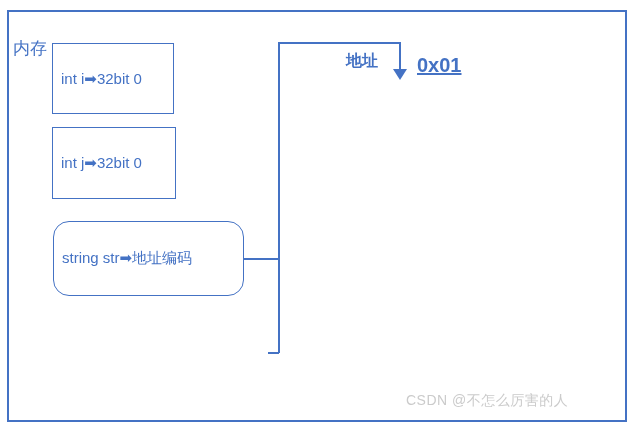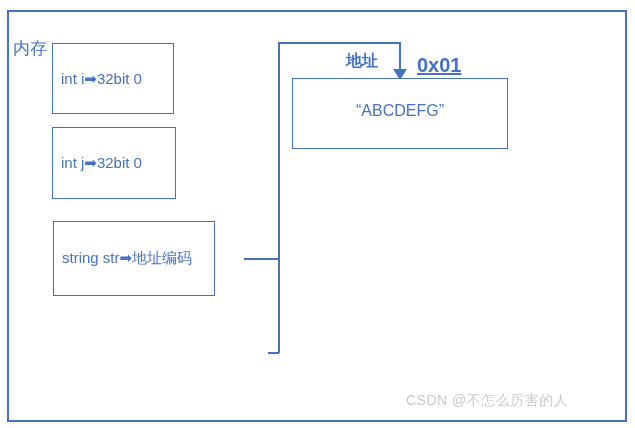--- a/index.html
+++ b/index.html
@@ -38,21 +38,21 @@
     border: 1.5px solid var(--accent);
     color: var(--accent);
     font-size: 15px;
     display: flex; align-items: center;
     padding-left: 8px;
     background: #ffffff;
     white-space: nowrap;
   }
   .box-int-i  { left: 52px; top: 31px;  width: 122px; height: 71px; margin-top: 12px; }
   .box-int-j  { left: 52px; top: 127px; width: 124px; height: 72px; }
-  .box-str    { left: 53px; top: 221px; width: 162px; height: 75px; }
+  .box-str    { left: 53px; top: 221px; width: 191px; height: 75px; border-radius: 16px; }
   .box-str1   { left: 52px; top: 318px; width: 216px; height: 71px; }
   .value-box {
     position: absolute;
     left: 292px; top: 78px; width: 216px; height: 71px;
     border: 1.5px solid var(--accent);
     color: var(--accent);
     font-size: 16px;
     display: flex; align-items: center; justify-content: center;
     padding-bottom: 6px;
     background: #ffffff;
@@ -117,19 +117,16 @@
   <div class="var-box box-int-j">
     <span>int j➡32bit 0</span>
   </div>
   <div class="var-box box-str">
     <span>string str➡地址编码</span>
   </div>
 
   <div class="address-label">地址</div>
   <div class="address-value">0x01</div>
 
-  <div class="value-box">
-    <span>“ABCDEFG”</span>
-  </div>
 
   <div class="watermark">CSDN @不怎么厉害的人</div>
 
 </div>
 
 </body></html>

